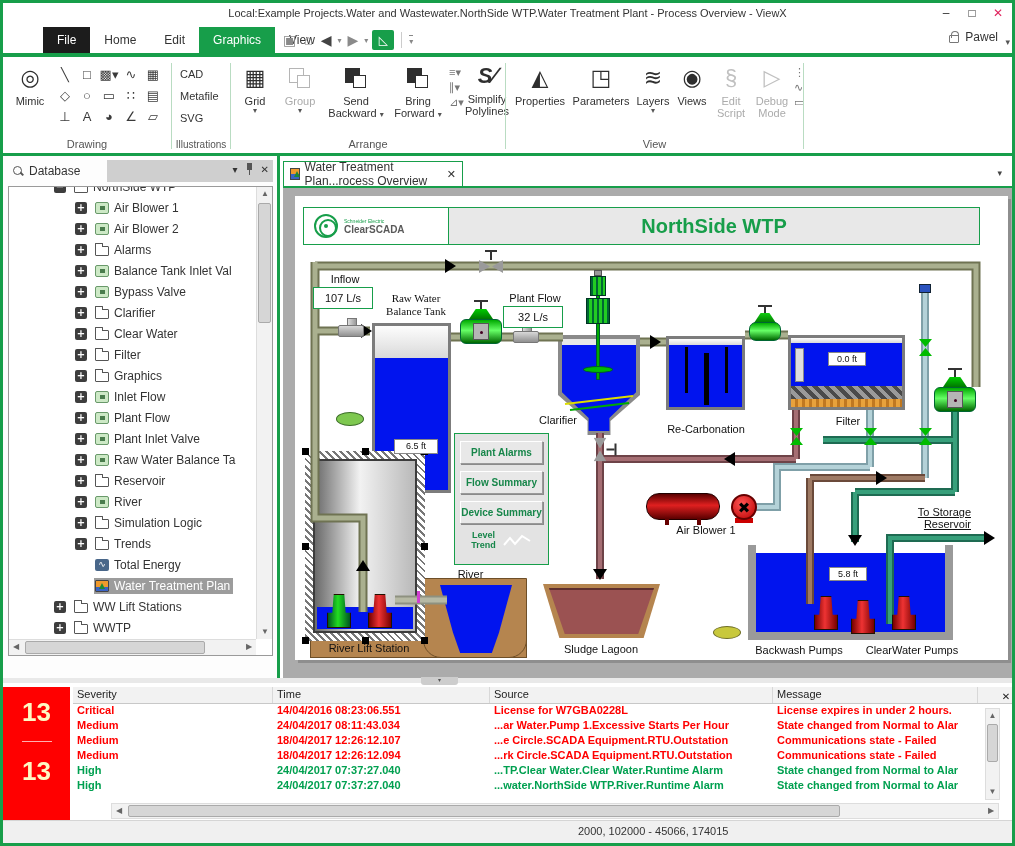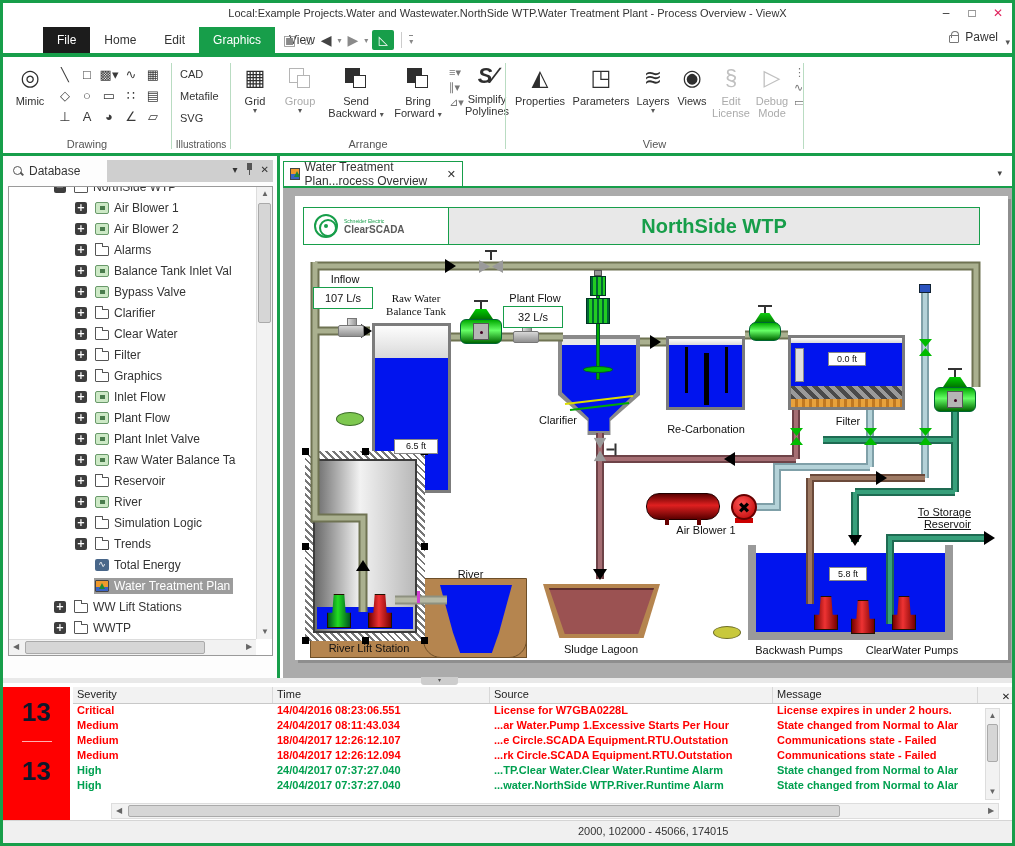--- a/index.html
+++ b/index.html
@@ -190,21 +190,21 @@
   .filter .media2 { position:absolute; left:0; right:0; bottom:0; height:8px; background:repeating-linear-gradient(90deg,#e8a23c 0 4px,#c07820 4px 7px); }
   .filter .weir { position:absolute; left:4px; top:10px; width:9px; height:34px; background:#ddd; border:1px solid #888; }
   .storage-lbl { position:absolute; left:600px; top:310px; width:76px; text-align:right; font-size:11px; line-height:12px; color:#111; text-decoration:underline; }
   .bluecap { position:absolute; left:624px; top:88px; width:12px; height:9px; background:#2a52be; border:1px solid #123; }
   .magenta { position:absolute; left:122px; top:395px; width:3px; height:12px; background:#d040d0; }
 
   
   .alarm-wrap { position:absolute; left:0; top:680px; width:1009px; height:137px; background:#fff; }
   .split-strip { position:absolute; left:0; top:-5px; width:1009px; height:5px; background:#e9e9e9; }
   .split-tab { position:absolute; left:418px; top:-6px; width:37px; height:8px; background:#cdcdcd; border-radius:0 0 3px 3px; text-align:center; font-size:6px; line-height:7px; color:#555; }
-  .banner { position:absolute; left:0; top:4px; width:67px; height:133px; background:#ff0000; color:#0f172a; text-align:center; }
+  .banner { position:absolute; left:0; top:4px; width:67px; height:133px; background:#ff0000; color:#fef9c3; text-align:center; }
   .banner .cnt { font-size:26px; font-weight:bold; line-height:30px; }
   .banner .cnt.top { margin-top:10px; }
   .banner .dividing { width:30px; height:1px; background:#ffb0b0; margin:14px auto; }
   .alist { position:absolute; left:70px; top:4px; right:0; bottom:0; }
   .ahead { display:flex; height:17px; background:#f2f2f2; border-bottom:1px solid #c8c8c8; font-size:11px; color:#222; }
   .ahead span { padding:1px 4px; border-right:1px solid #d8d8d8; }
   .arow { display:flex; height:15px; font-size:11px; white-space:nowrap;font-weight:bold; }
   .arow span { padding:0 4px; overflow:hidden; }
   .arow.red { color:#ff0000; } .arow.green { color:#00a050; }
   .c-sev { width:200px; } .c-time { width:217px; } .c-src { width:283px; } .c-msg { width:205px; }
@@ -361,21 +361,21 @@
         <span class="lbl">Layers</span>
         <span class="caret">▾</span>
       </div>
       <div class="rbtn" style="left:167px; width:38px;">
         <span class="glyph">◉</span>
         <span class="lbl">Views</span>
       </div>
       <div class="rbtn disabled" style="left:205px; width:40px;">
         <span class="glyph">§</span>
         <span class="lbl">Edit</span>
-        <span class="lbl">License</span>
+        <span class="lbl">Script</span>
       </div>
       <div class="rbtn disabled" style="left:245px; width:42px;">
         <span class="glyph">▷</span>
         <span class="lbl">Debug</span>
         <span class="lbl">Mode</span>
       </div>
       <div class="mini-icons" style="position:absolute; left:288px; top:8px;">
         <span>⋮</span>
         <span>∿</span>
         <span>▭</span>
@@ -795,20 +795,36 @@
 
         <div class="pump green" style="left:32px; top:398px;"></div>
         <div class="pump" style="left:73px; top:398px;"></div>
         <div class="magenta"></div>
         <div class="pump" style="left:519px; top:400px;"></div>
         <div class="pump" style="left:556px; top:404px;"></div>
         <div class="pump" style="left:597px; top:400px;"></div>
         <div class="oval" style="left:41px; top:216px; width:28px; height:14px; background:#7ec850; border:1px solid #3c6e28;"></div>
         <div class="oval" style="left:418px; top:430px; width:28px; height:13px; background:#c8c83c; border:1px solid #6e6e28;"></div>
 
+        <div class="navpanel">
+          <div>
+
+              <div class="navbtn">Plant Alarms</div>
+
+              <div class="navbtn">Flow Summary</div>
+
+              <div class="navbtn">Device Summary</div>
+            </div>
+          <div class="leveltrend">
+            <span class="txt"><span>Level</span><br><span>Trend</span></span>
+            <svg width="30" height="17">
+              <polyline points="2,13 8,6 13,12 20,4 28,9" stroke="#fff" stroke-width="2" fill="none"></polyline>
+            </svg>
+          </div>
+        </div>
 
         <div class="mlabel" style="left:18px; top:77px; width:64px;">Inflow</div>
         <div class="flowbox" style="left:18px; top:91px; width:60px; height:22px; line-height:20px;">107 L/s</div>
         <div class="mlabel" style="left:70px; top:96px; width:102px;font-family:Liberation Serif, serif;">
           <span>Raw Water</span><br><span>Balance Tank</span>
         </div>
         <div class="mlabel" style="left:200px; top:96px; width:80px;">Plant Flow</div>
         <div class="flowbox" style="left:208px; top:110px; width:60px; height:22px; line-height:20px;">32 L/s</div>
         <div class="levelbox" style="left:99px; top:243px; width:44px; height:15px;">6.5 ft</div>
         <div class="mlabel" style="left:232px; top:218px; width:62px;">Clarifier</div>

